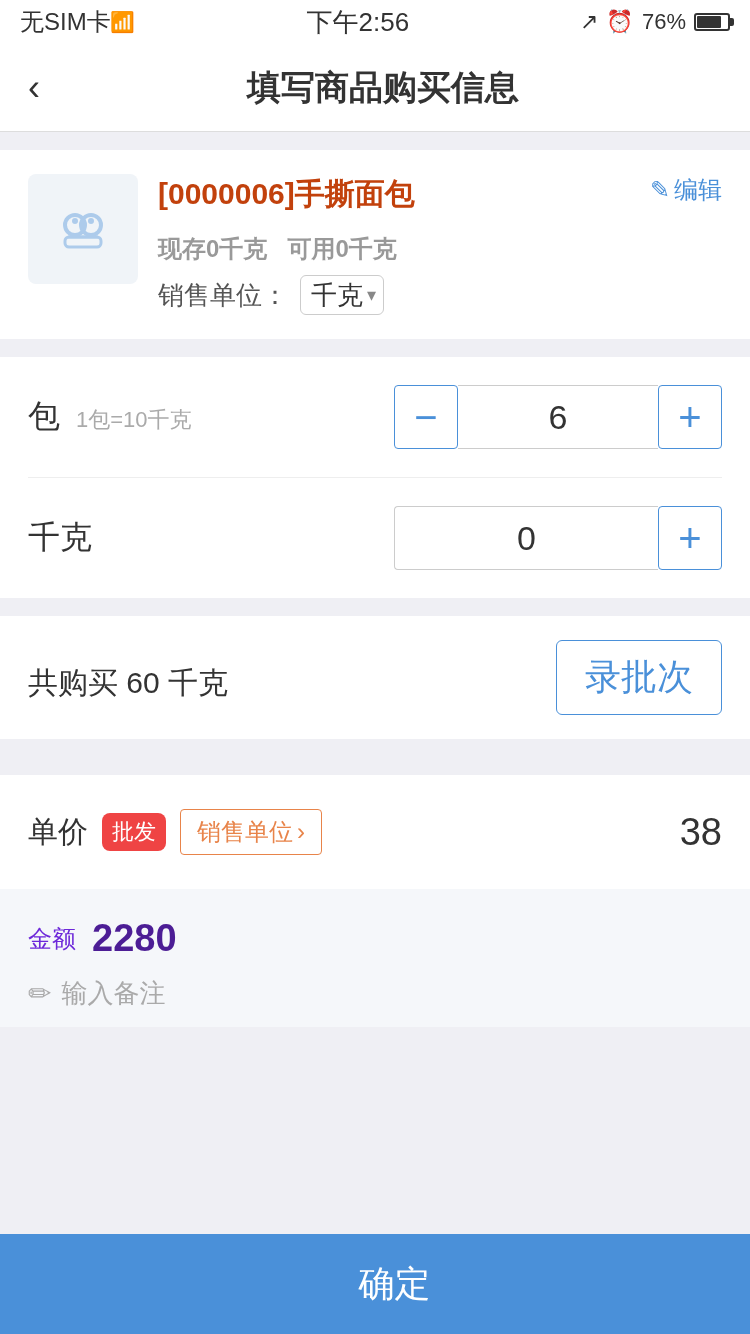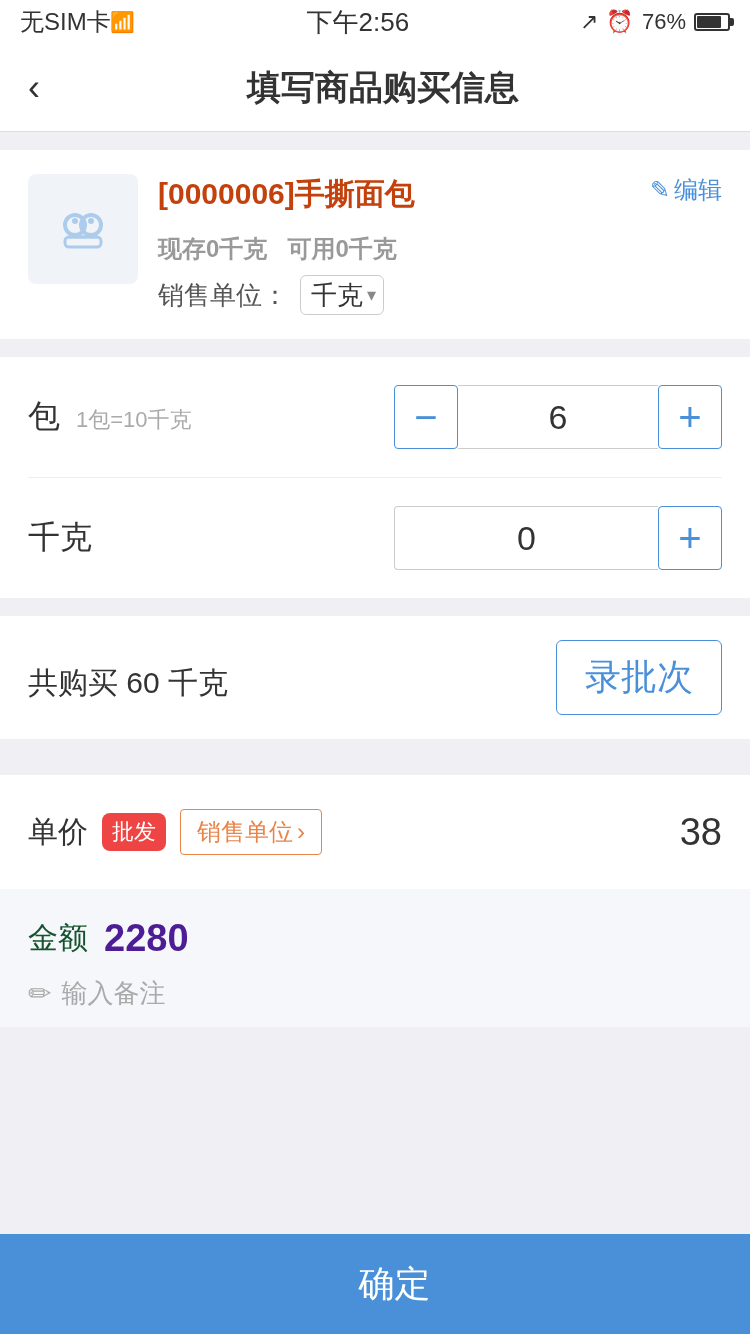--- a/index.html
+++ b/index.html
@@ -304,22 +304,22 @@
       background: #f5f7fa;
       padding: 28px 28px 16px 28px;
     }
     .amount-row {
       display: flex;
       align-items: center;
       gap: 16px;
       margin-bottom: 16px;
     }
     .amount-label {
-      font-size: 30px;
-      color: #14532d;
+      font-size: 24px;
+      color: #6d28d9;
     }
     .amount-value {
       font-size: 38px;
       font-weight: 600;
       color: #4c1d95;
     }
     .note-row {
       display: flex;
       align-items: center;
       gap: 10px;

